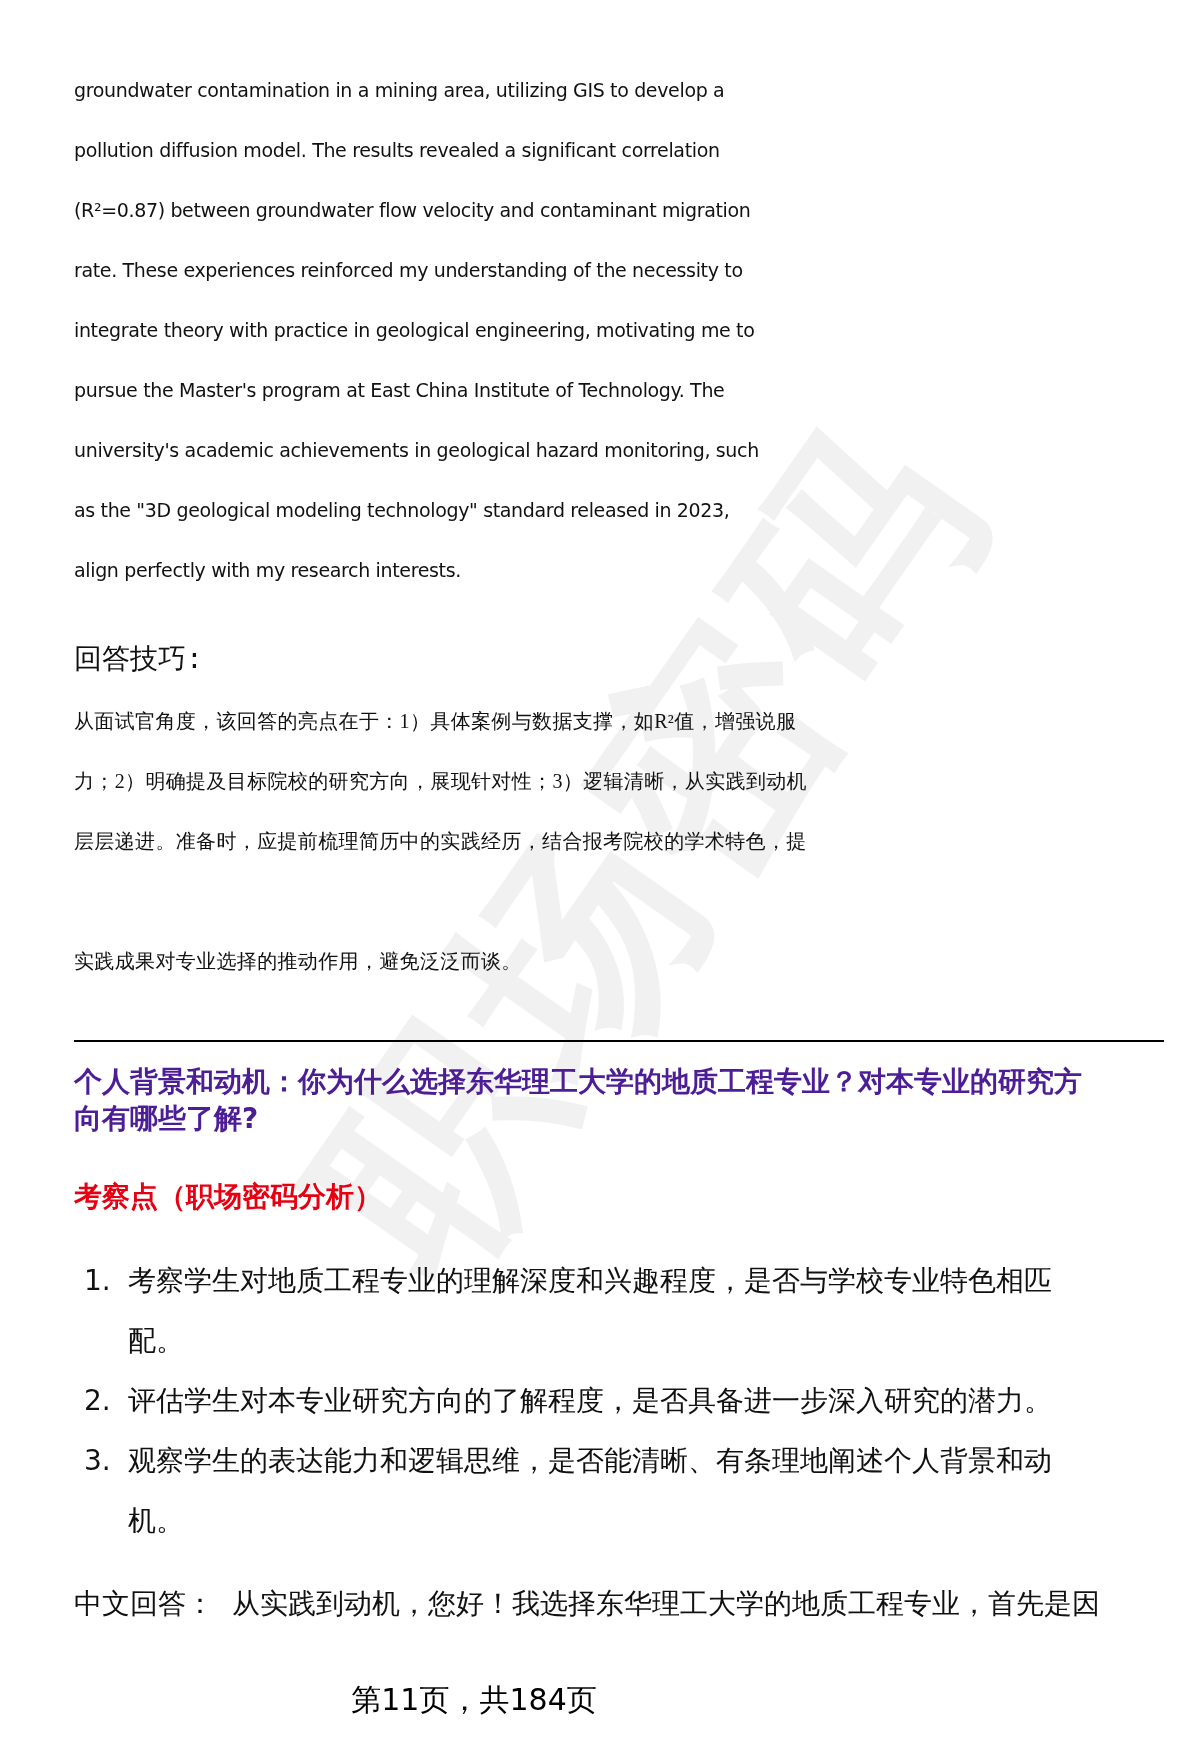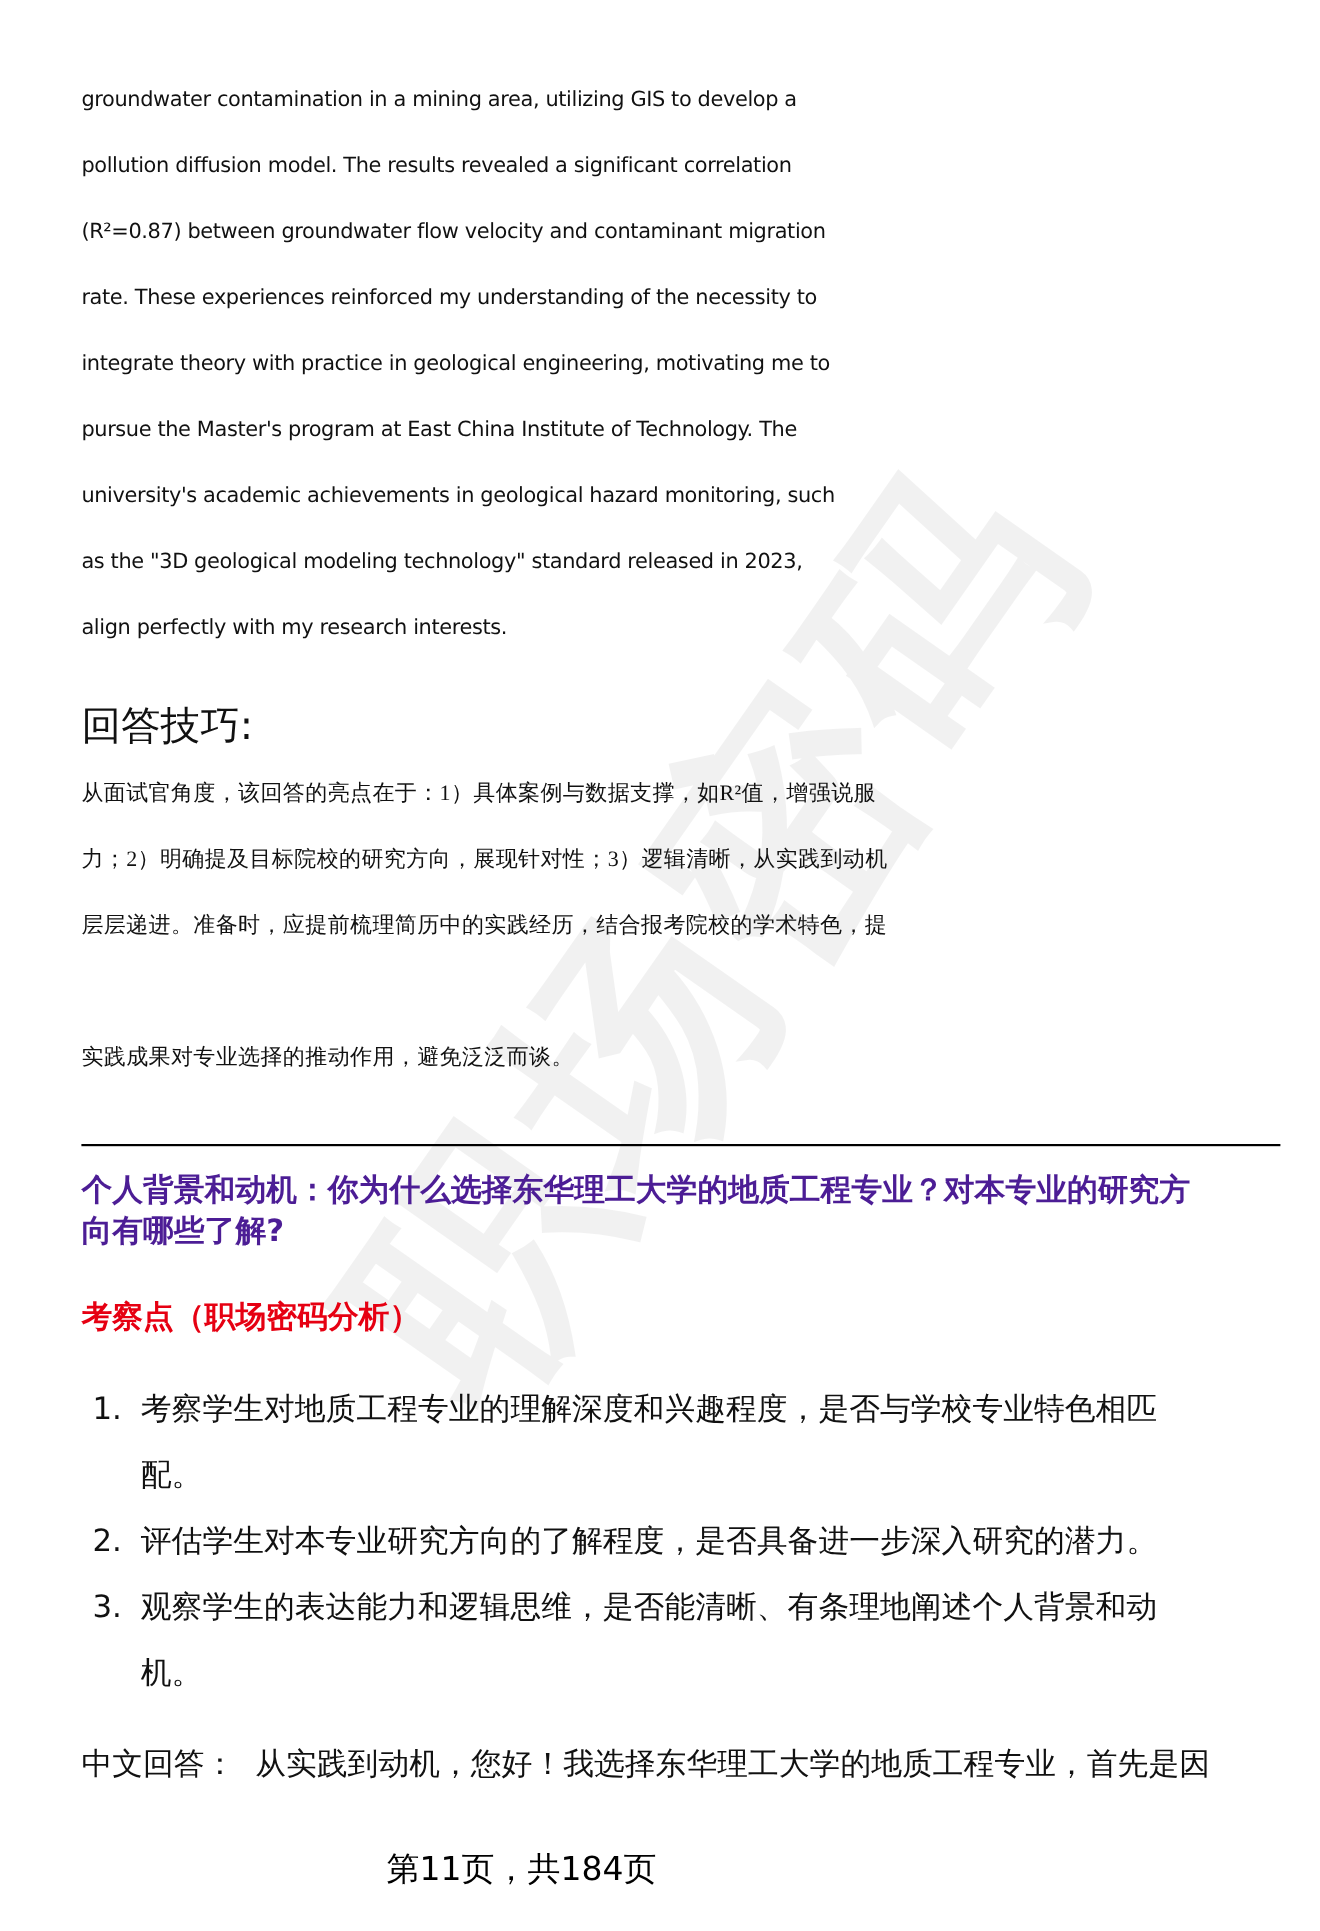--- a/index.html
+++ b/index.html
@@ -50,23 +50,24 @@
       z-index: 1;
     }
     .en-para {
       font-size: 19px;
       line-height: 60px;
       margin: 0;
       letter-spacing: -0.35px;
       word-spacing: 0px;
     }
     .tips-label {
-      font-size: 36px;
+      font-size: 28px;
       line-height: 60px;
       margin: 31px 0 0 0;
+      font-family: Liberation Mono, monospace;
     }
     .tips-body {
       font-size: 20px;
       line-height: 60px;
       margin: 0;
       letter-spacing: 0.35px;
       font-family: Liberation Serif, serif;
     }
     .divider {
       position: absolute;

